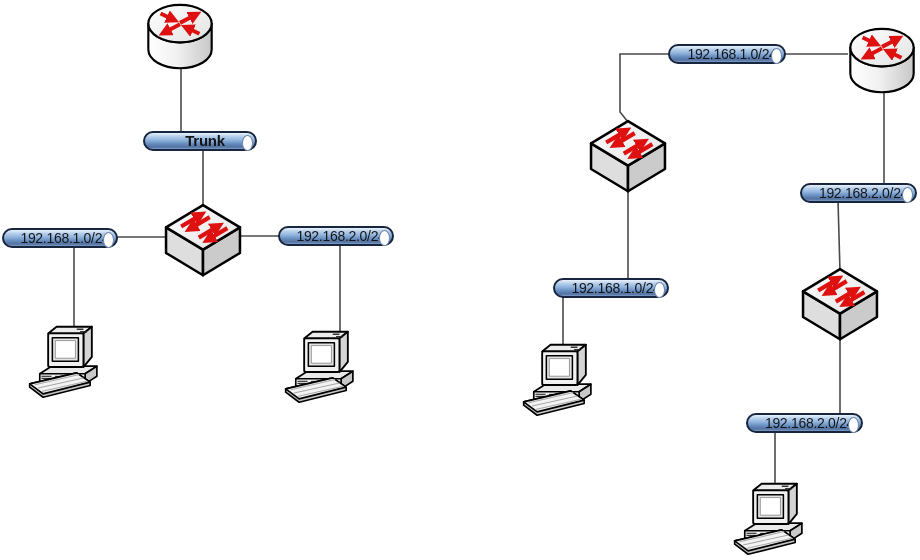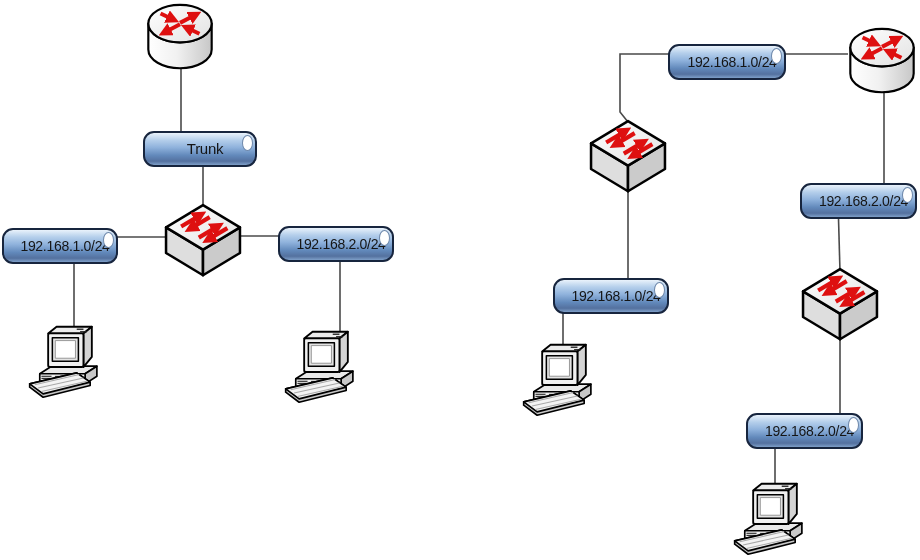--- a/index.html
+++ b/index.html
@@ -7,40 +7,40 @@
     position:relative;
     width:920px;height:560px;
     background:#ffffff;
     overflow:hidden;
     font-family:"Liberation Sans",sans-serif;
   }
   #scene{position:absolute;left:0;top:0;z-index:1;}
   .pill{
     position:absolute;z-index:2;
     box-sizing:border-box;
-    height:36px;
+    height:20px;
     border:2px solid #17253e;
     border-radius:11px;
     background:linear-gradient(180deg,#e9f2fb 0%,#b5cfeb 22%,#8fb2dc 45%,#6289bb 70%,#54719f 88%,#7e9fc8 100%);
     display:flex;align-items:center;justify-content:center;
     font-size:14px;line-height:18px;
     letter-spacing:-0.3px;
     color:#151515;
     padding-right:8px;padding-left:18px;
   }
   .pill::after{
     content:"";
     position:absolute;
     right:2px;top:2px;
     width:9px;height:14px;
     background:#ffffff;
     border:1px solid #6d87aa;
     border-radius:50%;
   }
-  .pill.trunk{font-size:15px;}
+  .pill.trunk{font-size:15px;font-weight:bold;}
 </style>
 </head>
 <body>
 
 <div id="canvas">
 
   <svg id="scene" width="920" height="560" viewBox="0 0 920 560">
     <defs>
       <linearGradient id="gCyl" x1="0" y1="0" x2="1" y2="0">
         <stop offset="0" stop-color="#ffffff"></stop>

